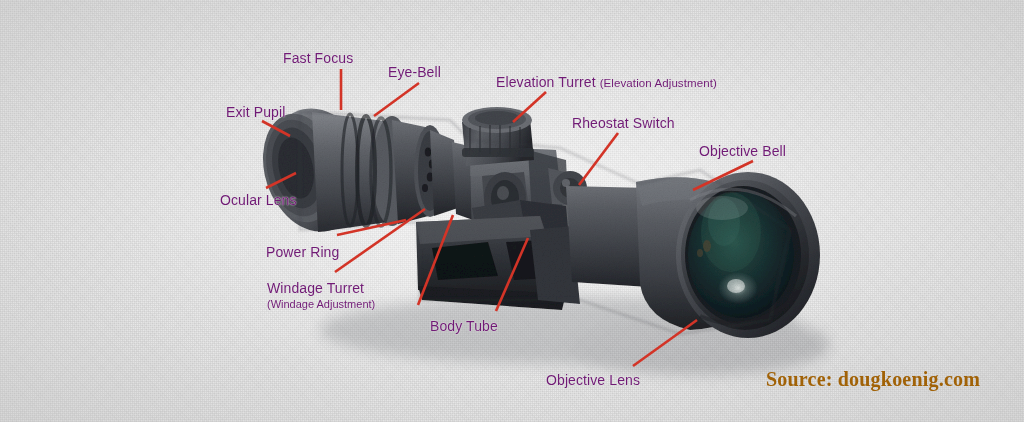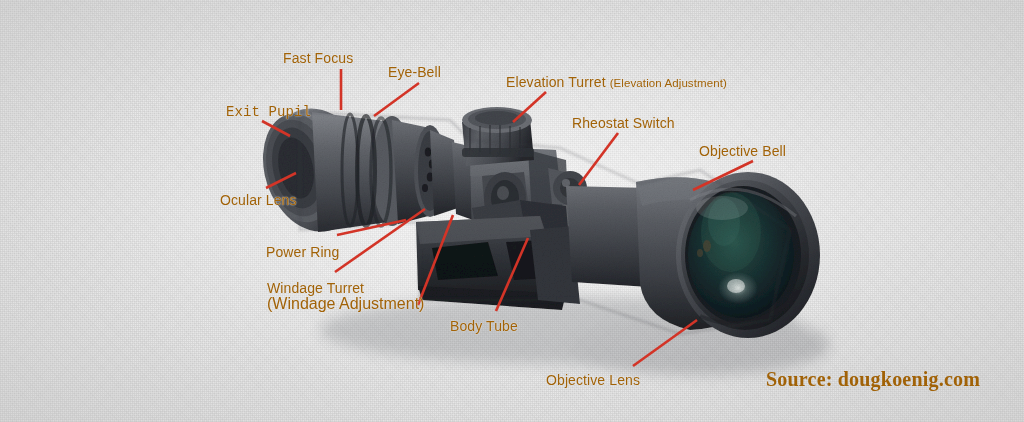--- a/index.html
+++ b/index.html
@@ -47,30 +47,30 @@
     width: 1024px; height: 422px;
   }
 
   
   #leaders { position: absolute; left:0; top:0; width:1024px; height:422px; }
   #leaders line { stroke-linecap: butt; }
 
   
   .lbl {
     position: absolute;
-    color: #a16207;
+    color: #701a75;
     font-family: "Liberation Sans", sans-serif;
     font-size: 14px;
     line-height: 16px;
     white-space: nowrap;
     letter-spacing: .1px;
     text-shadow: 0 0 1px rgba(235,235,235,.9), 0 0 2px rgba(235,235,235,.7);
   }
   .lbl .sub {
-    font-size: 16px;
+    font-size: 11px;
     letter-spacing: 0;
   }
   .lbl .paren {
     font-size: 11.5px;
   }
   .lbl-block { display:block; }
 
   #source-credit {
     position: absolute;
     color: #a16207;
@@ -295,33 +295,33 @@
       <line x1="753" y1="161" x2="693" y2="190"></line>
       <line x1="266" y1="188" x2="296" y2="173"></line>
       <line x1="337" y1="235" x2="406" y2="220"></line>
       <line x1="335" y1="272" x2="425" y2="209"></line>
       <line x1="418" y1="305" x2="453" y2="215"></line>
       <line x1="496" y1="311" x2="528" y2="238"></line>
       <line x1="633" y1="366" x2="697" y2="320"></line>
     </g>
   </svg>
 
-  <div class="lbl" style="left:226px; top:104px;font-family:Liberation Mono, monospace;">
+  <div class="lbl" style="left:226px; top:104px;">
     <span class="lbl-block">Exit Pupil</span>
   </div>
 
   <div class="lbl" style="left:283px; top:50px;">
     <span class="lbl-block">Fast Focus</span>
   </div>
 
   <div class="lbl" style="left:388px; top:64px;">
     <span class="lbl-block">Eye-Bell</span>
   </div>
 
-  <div class="lbl" style="left:496px; top:74px;margin-left:10px;">
+  <div class="lbl" style="left:496px; top:74px;">
     <span>Elevation Turret</span>
     <span class="paren">(Elevation Adjustment)</span>
   </div>
 
   <div class="lbl" style="left:572px; top:115px;">
     <span class="lbl-block">Rheostat Switch</span>
   </div>
 
   <div class="lbl" style="left:699px; top:143px;">
     <span class="lbl-block">Objective Bell</span>
@@ -334,21 +334,21 @@
   <div class="lbl" style="left:266px; top:244px;">
     <span class="lbl-block">Power Ring</span>
   </div>
 
   <div class="lbl" style="left:267px; top:280px;">
     <span class="lbl-block">Windage Turret</span>
     <span class="lbl-block sub">(Windage Adjustment)</span>
   </div>
 
 
-  <div class="lbl" style="left:450px; top:318px;text-align:right;">
+  <div class="lbl" style="left:430px; top:318px;text-align:right;">
     <span class="lbl-block">Body Tube</span>
   </div>
 
   <div class="lbl" style="left:546px; top:372px;text-align:center;">
     <span class="lbl-block">Objective Lens</span>
   </div>
 
   <div id="source-credit" style="left:766px; top:368px;">Source: dougkoenig.com</div>
 
 </div>

